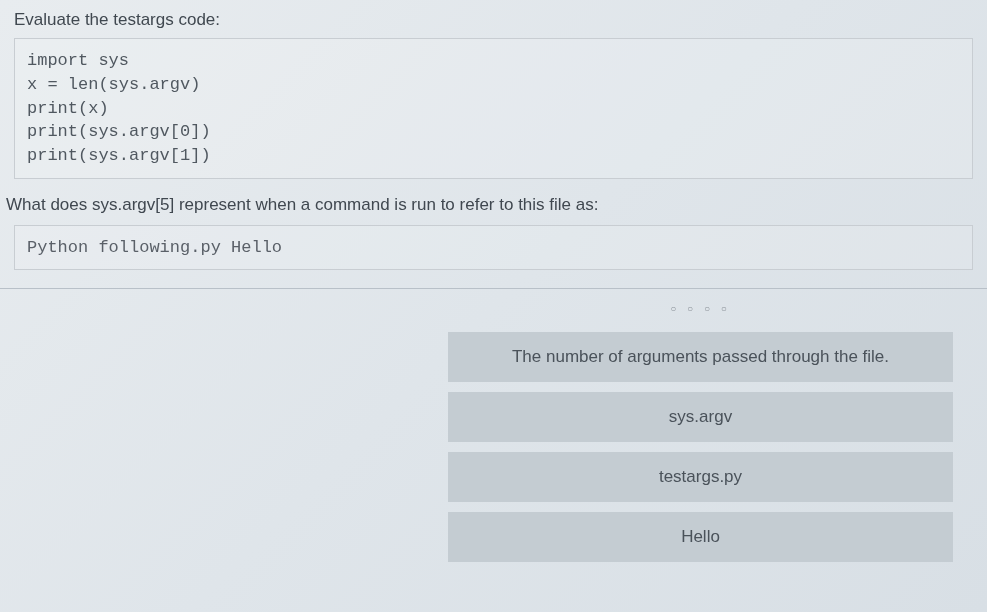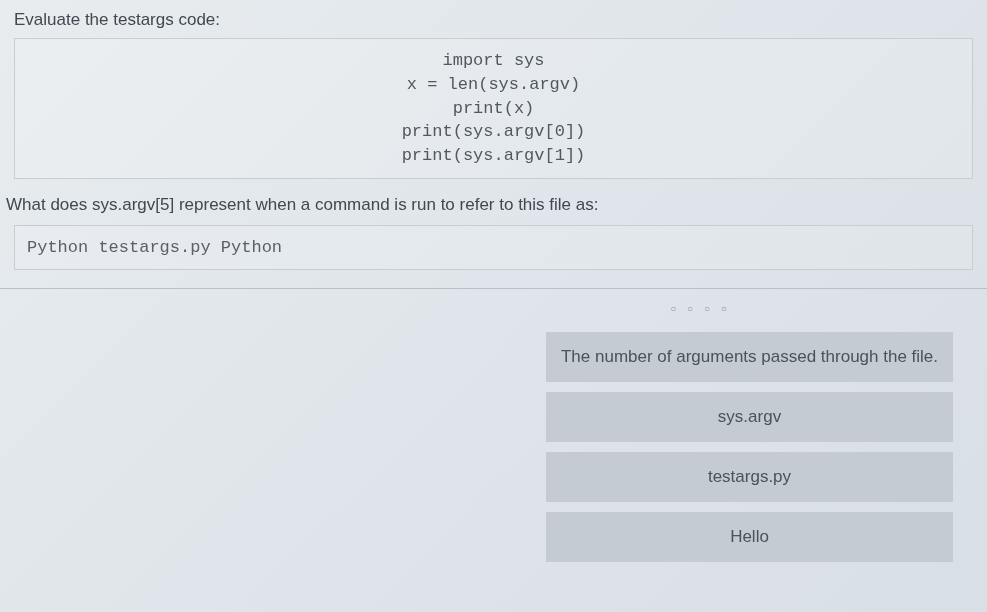--- a/index.html
+++ b/index.html
@@ -23,21 +23,20 @@
     .code-block {
       margin: 0 14px 12px 14px;
       border: 1px solid #c8cdd2;
       background: rgba(255,255,255,0.15);
       padding: 10px 12px;
       font-family: "Consolas", "Courier New", monospace;
       font-size: 17px;
       line-height: 1.4;
       color: #505860;
       white-space: pre;
-      text-align: center;
     }
     .question-sub {
       padding: 4px 6px 10px 6px;
       font-size: 17px;
       color: #404850;
     }
     .command-block {
       margin: 0 14px 18px 14px;
       border: 1px solid #c8cdd2;
       background: rgba(255,255,255,0.12);
@@ -60,21 +59,21 @@
     }
     .indicator-dots {
       width: 505px;
       text-align: center;
       color: #8a9198;
       font-size: 10px;
       letter-spacing: 4px;
       margin-bottom: 18px;
     }
     .answer-option {
-      width: 407px;
+      width: 505px;
       background: #c4ccd2;
       color: #4a525a;
       font-size: 17px;
       text-align: center;
       padding: 15px 10px;
       margin-bottom: 10px;
       cursor: pointer;
       border: none;
     }
     .answer-option:last-child {
@@ -87,21 +86,21 @@
 <div class="question-prompt">Evaluate the testargs code:</div>
 
 <div class="code-block">import sys
 x = len(sys.argv)
 print(x)
 print(sys.argv[0])
 print(sys.argv[1])</div>
 
 <div class="question-sub">What does sys.argv[5] represent when a command is run to refer to this file as:</div>
 
-<div class="command-block">Python testargs.py Python</div>
+<div class="command-block">Python following.py Hello</div>
 
 <hr class="divider">
 
 <div class="answers-area">
   <div class="indicator-dots">○ ○ ○ ○</div>
 
   <button class="answer-option">
     <span>The number of arguments passed through the file.</span>
   </button>
   <button class="answer-option">

